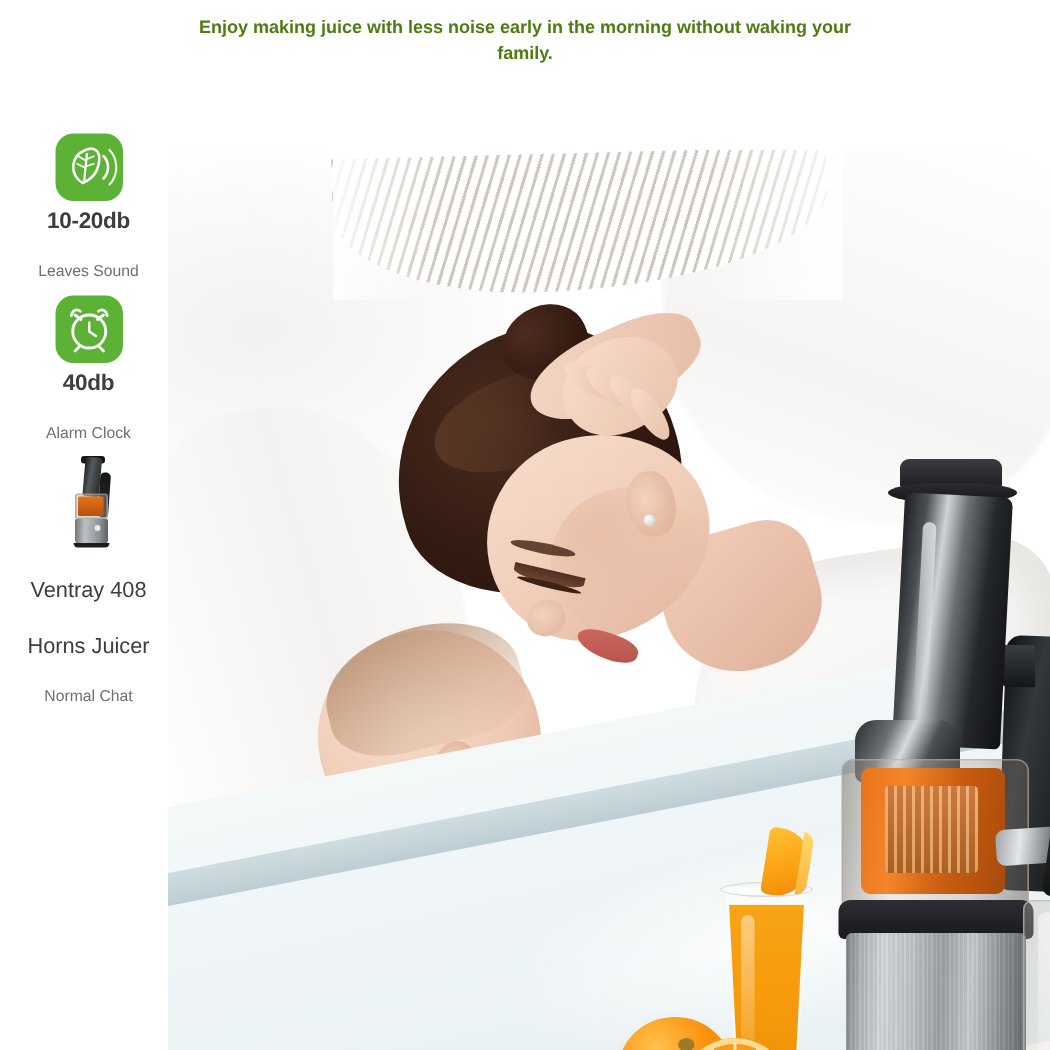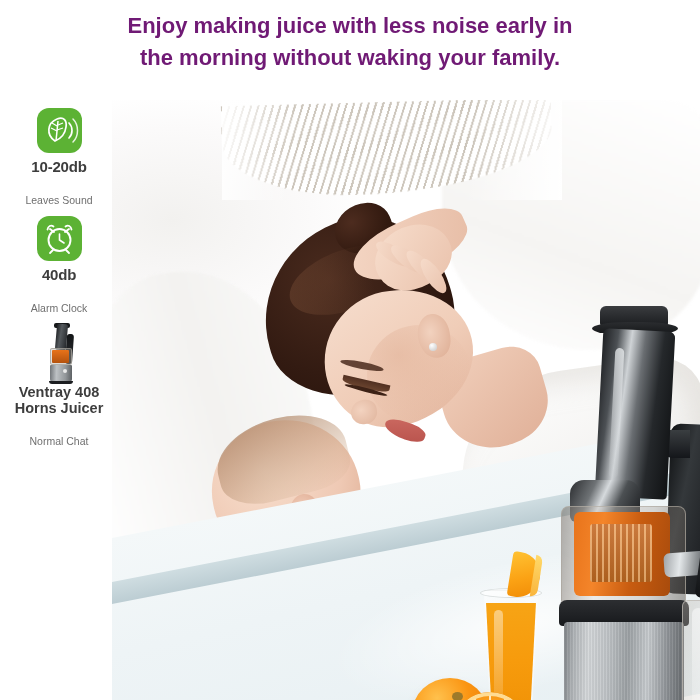--- a/index.html
+++ b/index.html
@@ -16,21 +16,21 @@
     position:absolute; left:0; top:0; width:700px; height:112px;
     text-align:center; z-index:40;
   }
   #headline {
     margin-top:20px;
     font-size:27px; font-weight:bold; color:#5cb631;
     letter-spacing:-0.3px;
   }
   #subline {
     margin-top:10px;
-    font-size:22px; font-weight:bold; color:#701a75;
+    font-size:12px; font-weight:bold; color:#4d7c0f;
     line-height:1.45;
     width:470px; margin-left:auto; margin-right:auto;
   }
 
   
   #photo {
     position:absolute; left:112px; top:100px; width:588px; height:600px;
     overflow:hidden; z-index:5;
     background:#ffffff;
   }
@@ -420,21 +420,21 @@
     border-radius:6px 10px 8px 8px;
   }
   .p-sheen {
     position:absolute; left:580px; top:508px; width:12px; height:130px;
     background:linear-gradient(rgba(255,255,255,0.5),rgba(255,255,255,0.08));
     border-radius:8px;
   }
 
   
   #sidebar {
-    position:absolute; left:0; top:108px; width:118px; z-index:60;
+    position:absolute; left:0; top:89px; width:118px; z-index:60;
   }
   .sb-item { width:118px; text-align:center; margin-bottom:10px; }
   .sb-tile {
     width:45px; height:45px; margin:0 auto;
     background:#5cb234;
     border-radius:12px;
     position:relative;
   }
   .sb-tile svg { position:absolute; left:0; top:0; }
   .sb-val {
@@ -482,22 +482,22 @@
   }
   .pm-foot {
     position:absolute; left:12px; top:57px; width:24px; height:3px;
     background:#1b1d20; border-radius:0 0 3px 3px;
   }
   .pm-dot {
     position:absolute; left:26px; top:45px; width:4px; height:4px;
     background:#e8e8e8; border-radius:50%;
   }
   .sb-title2 {
-    margin-top:0;
-    font-size:14.5px; font-weight:bold; color:#3d3d3d; line-height:1.12;
+    margin-top:21px;
+    font-size:14.5px; font-weight:normal; color:#3d3d3d; line-height:1.12;
   }
 </style>
 </head>
 <body>
 
 <div id="header">
   <div id="subline">Enjoy making juice with less noise early in the morning without waking your family.</div>
 </div>
 
 <div id="photo">

